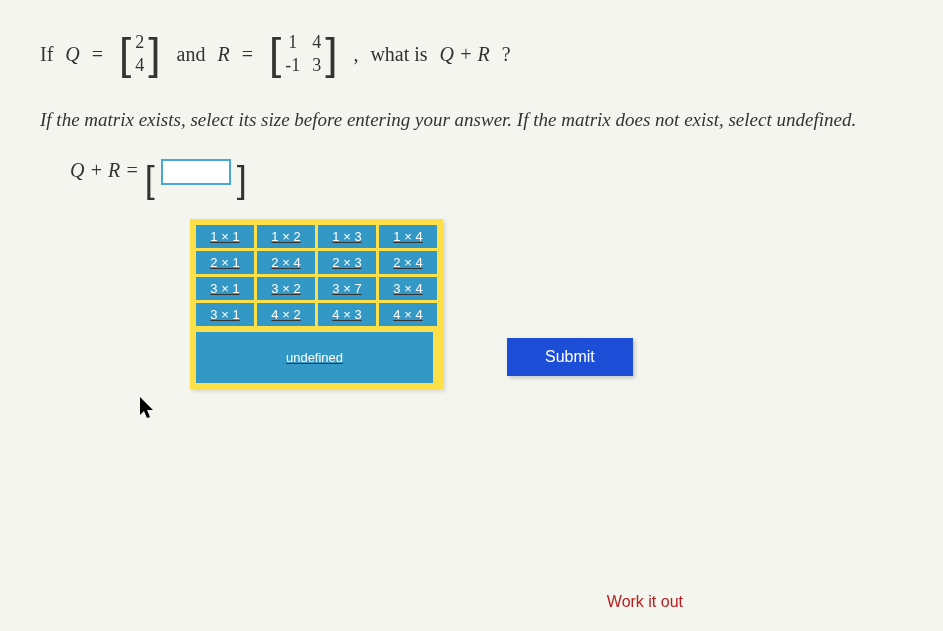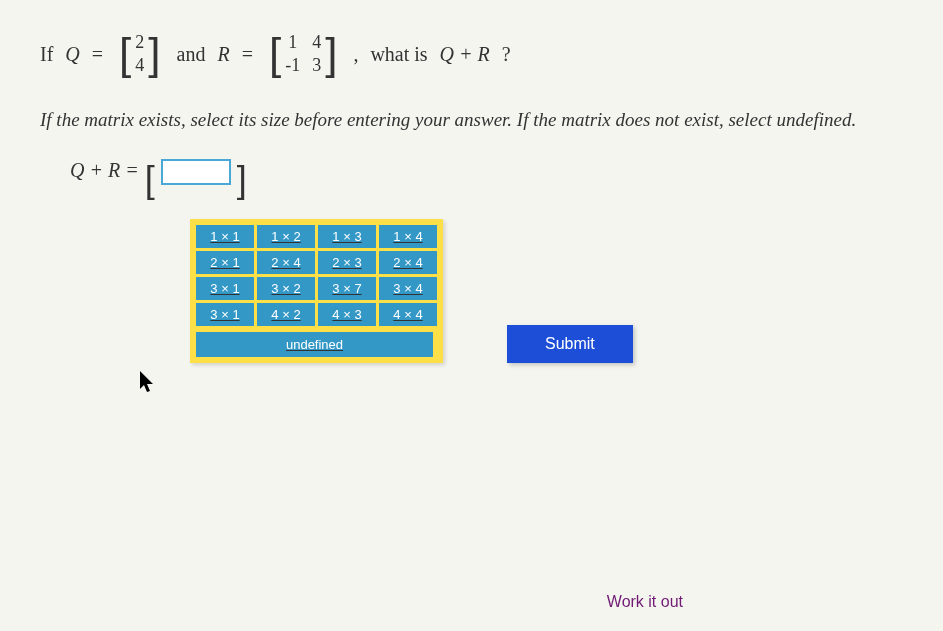--- a/index.html
+++ b/index.html
@@ -89,21 +89,21 @@
       cursor: pointer;
       text-align: center;
     }
     .undefined-btn {
       display: block;
       width: 237px;
       margin-top: 6px;
       background: #3498c7;
       color: #fff;
       border: none;
-      padding: 5px 0;
+      padding: 18px 0;
       font-size: 13px;
       font-family: Arial, sans-serif;
       cursor: pointer;
     }
     .submit-btn {
       margin-top: 40px;
       margin-left: 60px;
       background: #1d4ed8;
       color: #fff;
       border: none;
@@ -115,21 +115,21 @@
     }
     .cursor {
       font-size: 22px;
       margin-left: 100px;
       margin-top: 8px;
     }
     .work-it-out {
       position: absolute;
       right: 260px;
       bottom: 20px;
-      color: #701a75;
+      color: #b91c1c;
       font-family: Arial, sans-serif;
       font-size: 16px;
       cursor: pointer;
     }
   </style>
 </head>
 <body>
 
 
 

